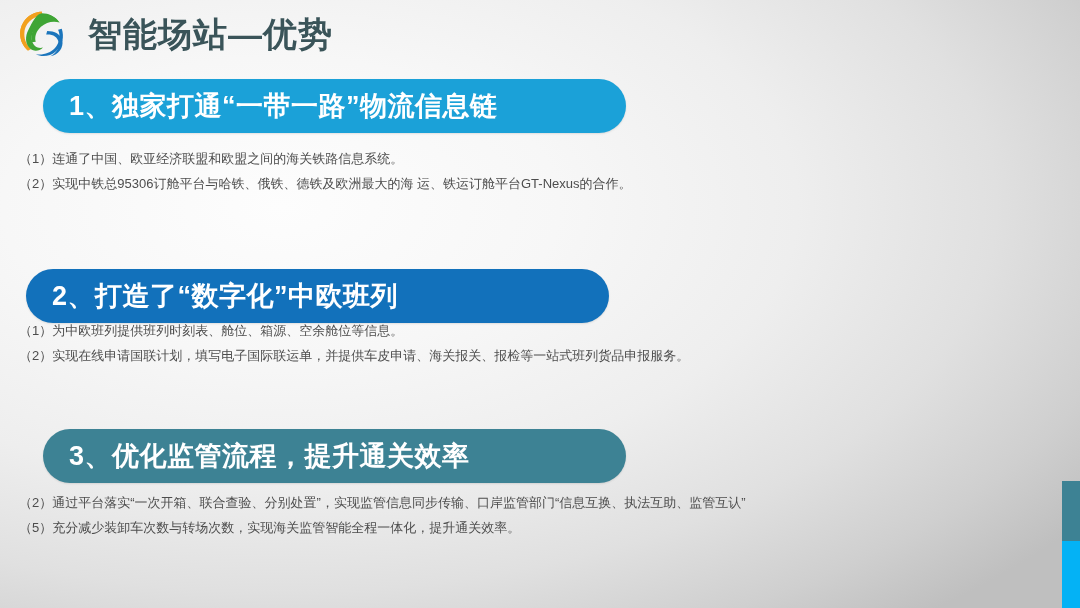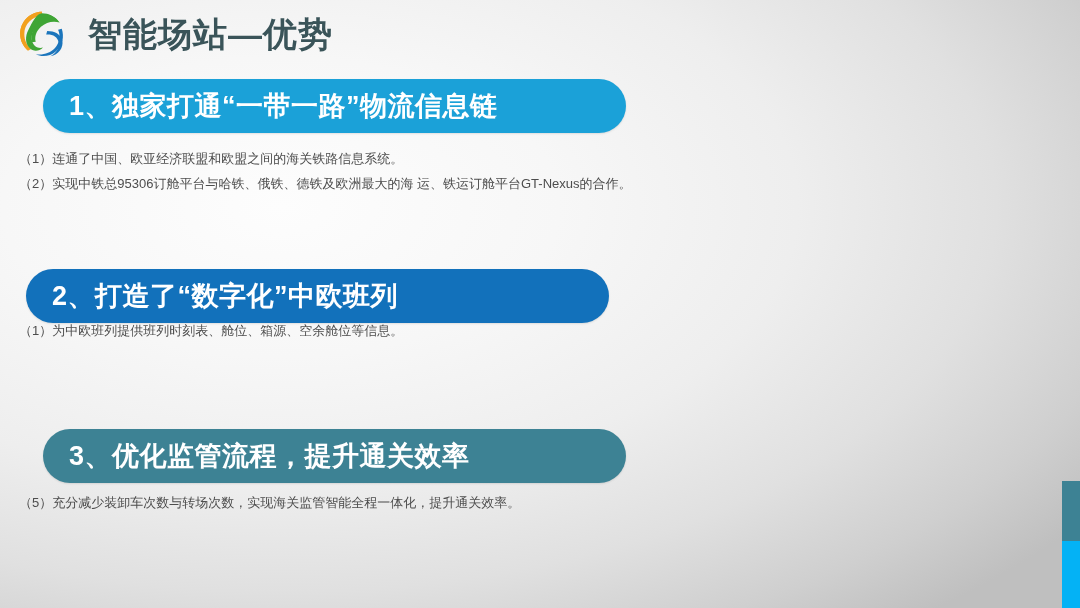--- a/index.html
+++ b/index.html
@@ -166,27 +166,29 @@
     <span class="body-line">（1）连通了中国、欧亚经济联盟和欧盟之间的海关铁路信息系统。</span>
     <span class="body-line">（2）实现中铁总95306订舱平台与哈铁、俄铁、德铁及欧洲最大的海 运、铁运订舱平台GT-Nexus的合作。</span>
   </div>
 
   <div class="banner" id="banner-2">
     <span class="banner-label">2、打造了“数字化”中欧班列</span>
   </div>
 
   <div class="body-block" id="body-2">
     <span class="body-line">（1）为中欧班列提供班列时刻表、舱位、箱源、空余舱位等信息。</span>
+    <span class="body-line">（2）实现在线申请国联计划，填写电子国际联运单，并提供车皮申请、海关报关、报检等一站式班列货品申报服务。</span>
   </div>
 
   <div class="banner" id="banner-3">
     <span class="banner-label">3、优化监管流程，提升通关效率</span>
   </div>
 
   <div class="body-block" id="body-3">
+    <span class="body-line">（2）通过平台落实“一次开箱、联合查验、分别处置”，实现监管信息同步传输、口岸监管部门“信息互换、执法互助、监管互认”</span>
     <span class="body-line">（5）充分减少装卸车次数与转场次数，实现海关监管智能全程一体化，提升通关效率。</span>
   </div>
 
   <div id="accent-bar">
     <div id="accent-top"></div>
     <div id="accent-bottom"></div>
   </div>
 
 </div>
 

